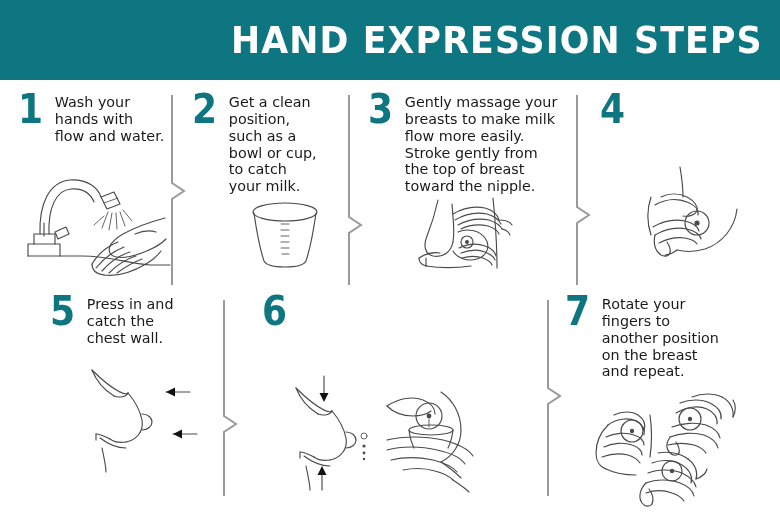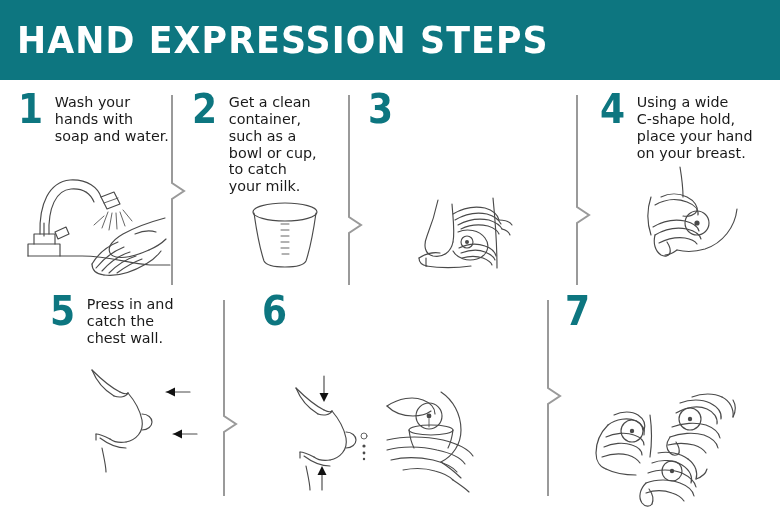--- a/index.html
+++ b/index.html
@@ -24,21 +24,21 @@
   
   .header-bar {
     position: absolute;
     left: 0;
     top: 0;
     width: 780px;
     height: 80px;
     background: #0d7680;
     display: flex;
     align-items: center;
-    justify-content: flex-start;
+    justify-content: flex-end;
   }
   .header-title {
     color: #ffffff;
     font-family: "DejaVu Sans", "Liberation Sans", sans-serif;
     font-size: 37px;
     font-weight: bold;
     letter-spacing: 1.2px;
     line-height: 1;
     text-transform: uppercase;
     transform: scaleX(0.94);
@@ -111,21 +111,21 @@
 
   <div class="header-bar">
     <div class="header-title">HAND EXPRESSION STEPS</div>
   </div>
 
   <div class="step" style="left:18px; top:93px; width:165px;">
     <div class="step-head">
       <div class="step-num">1</div>
       <div class="step-text">Wash your
 hands with
-soap and water.</div>
+flow and water.</div>
     </div>
   </div>
   <div class="step-art" style="left:22px; top:168px;">
     <svg class="art" width="150" height="112" viewBox="0 0 150 112">
 
       <path class="ln" d="M6 88 L60 88 C 88 88 104 95 128 97 L148 97"></path>
       <path class="ln" d="M6 88 L6 76 L38 76 L38 88"></path>
 
       <path class="ln" d="M12 76 L12 66 L33 66 L33 76"></path>
 
@@ -165,21 +165,21 @@
   <div class="divider" style="left:170px; top:95px;">
     <svg width="18" height="190" viewBox="0 0 18 190">
       <path d="M2 0 L2 88 L14 96 L2 104 L2 190" fill="none" stroke="#9a9a9a" stroke-width="2"></path>
     </svg>
   </div>
 
   <div class="step" style="left:192px; top:93px; width:150px;">
     <div class="step-head">
       <div class="step-num">2</div>
       <div class="step-text">Get a clean
-container,
+position,
 such as a
 bowl or cup,
 to catch
 your milk.</div>
     </div>
   </div>
   <div class="step-art" style="left:245px; top:200px;">
     <svg class="art" width="80" height="72" viewBox="0 0 80 72">
       <ellipse class="ln" cx="40" cy="12" rx="32" ry="9"></ellipse>
       <path class="ln" d="M9 13 C 12 34 16 52 19 61 C 21 65 26 67 40 67 C 54 67 59 65 61 61 C 64 52 68 34 71 13"></path>
@@ -194,20 +194,26 @@
 
   <div class="divider" style="left:347px; top:95px;">
     <svg width="18" height="190" viewBox="0 0 18 190">
       <path d="M2 0 L2 122 L14 130 L2 138 L2 190" fill="none" stroke="#9a9a9a" stroke-width="2"></path>
     </svg>
   </div>
 
   <div class="step" style="left:368px; top:93px; width:200px;">
     <div class="step-head">
       <div class="step-num">3</div>
+      <div class="step-text">Gently massage your
+breasts to make milk
+flow more easily.
+Stroke gently from
+the top of breast
+toward the nipple.</div>
     </div>
   </div>
   <div class="step-art" style="left:405px; top:196px;">
     <svg class="art" width="140" height="90" viewBox="0 0 140 90">
 
       <path class="ln" d="M33 4 C 30 18 26 30 22 40 C 18 50 20 58 28 60 C 38 62 46 56 48 46"></path>
       <path class="ln" d="M48 46 C 50 36 48 22 47 8"></path>
 
       <path class="ln" d="M88 2 C 90 22 92 46 92 72"></path>
       <path class="ln" d="M21 70 C 34 72 52 72 66 70"></path>
@@ -236,24 +242,20 @@
 
   <div class="divider" style="left:575px; top:95px;">
     <svg width="18" height="190" viewBox="0 0 18 190">
       <path d="M2 0 L2 112 L14 120 L2 128 L2 190" fill="none" stroke="#9a9a9a" stroke-width="2"></path>
     </svg>
   </div>
 
   <div class="step" style="left:600px; top:93px; width:170px;">
     <div class="step-head">
       <div class="step-num">4</div>
-      <div class="step-text">Using a wide
-C-shape hold,
-place your hand
-on your breast.</div>
     </div>
   </div>
   <div class="step-art" style="left:625px; top:165px;">
     <svg class="art" width="145" height="110" viewBox="0 0 145 110">
 
       <path class="ln" d="M55 2 C 57 14 58 24 58 32"></path>
 
       <path class="ln" d="M112 44 C 110 62 98 78 80 84 C 70 87 60 87 52 85"></path>
 
       <path class="ln" d="M26 32 C 22 44 22 58 26 70"></path>
@@ -385,20 +387,25 @@
 
   <div class="divider" style="left:546px; top:300px;">
     <svg width="18" height="196" viewBox="0 0 18 196">
       <path d="M2 0 L2 88 L14 96 L2 104 L2 196" fill="none" stroke="#9a9a9a" stroke-width="2"></path>
     </svg>
   </div>
 
   <div class="step" style="left:565px; top:295px; width:200px;">
     <div class="step-head">
       <div class="step-num">7</div>
+      <div class="step-text">Rotate your
+fingers to
+another position
+on the breast
+and repeat.</div>
     </div>
   </div>
   <div class="step-art" style="left:580px; top:385px;">
     <svg class="art" width="200" height="125" viewBox="0 0 200 125">
 
       <g>
         <path class="ln" d="M70 30 C 72 44 72 58 70 72"></path>
         <path class="ln" d="M34 30 C 42 26 52 26 58 30 C 64 34 66 40 64 46"></path>
         <path class="ln" d="M28 40 C 36 34 48 32 56 36 C 62 39 65 44 64 50"></path>
         <circle class="ln" cx="52" cy="46" r="11"></circle>

